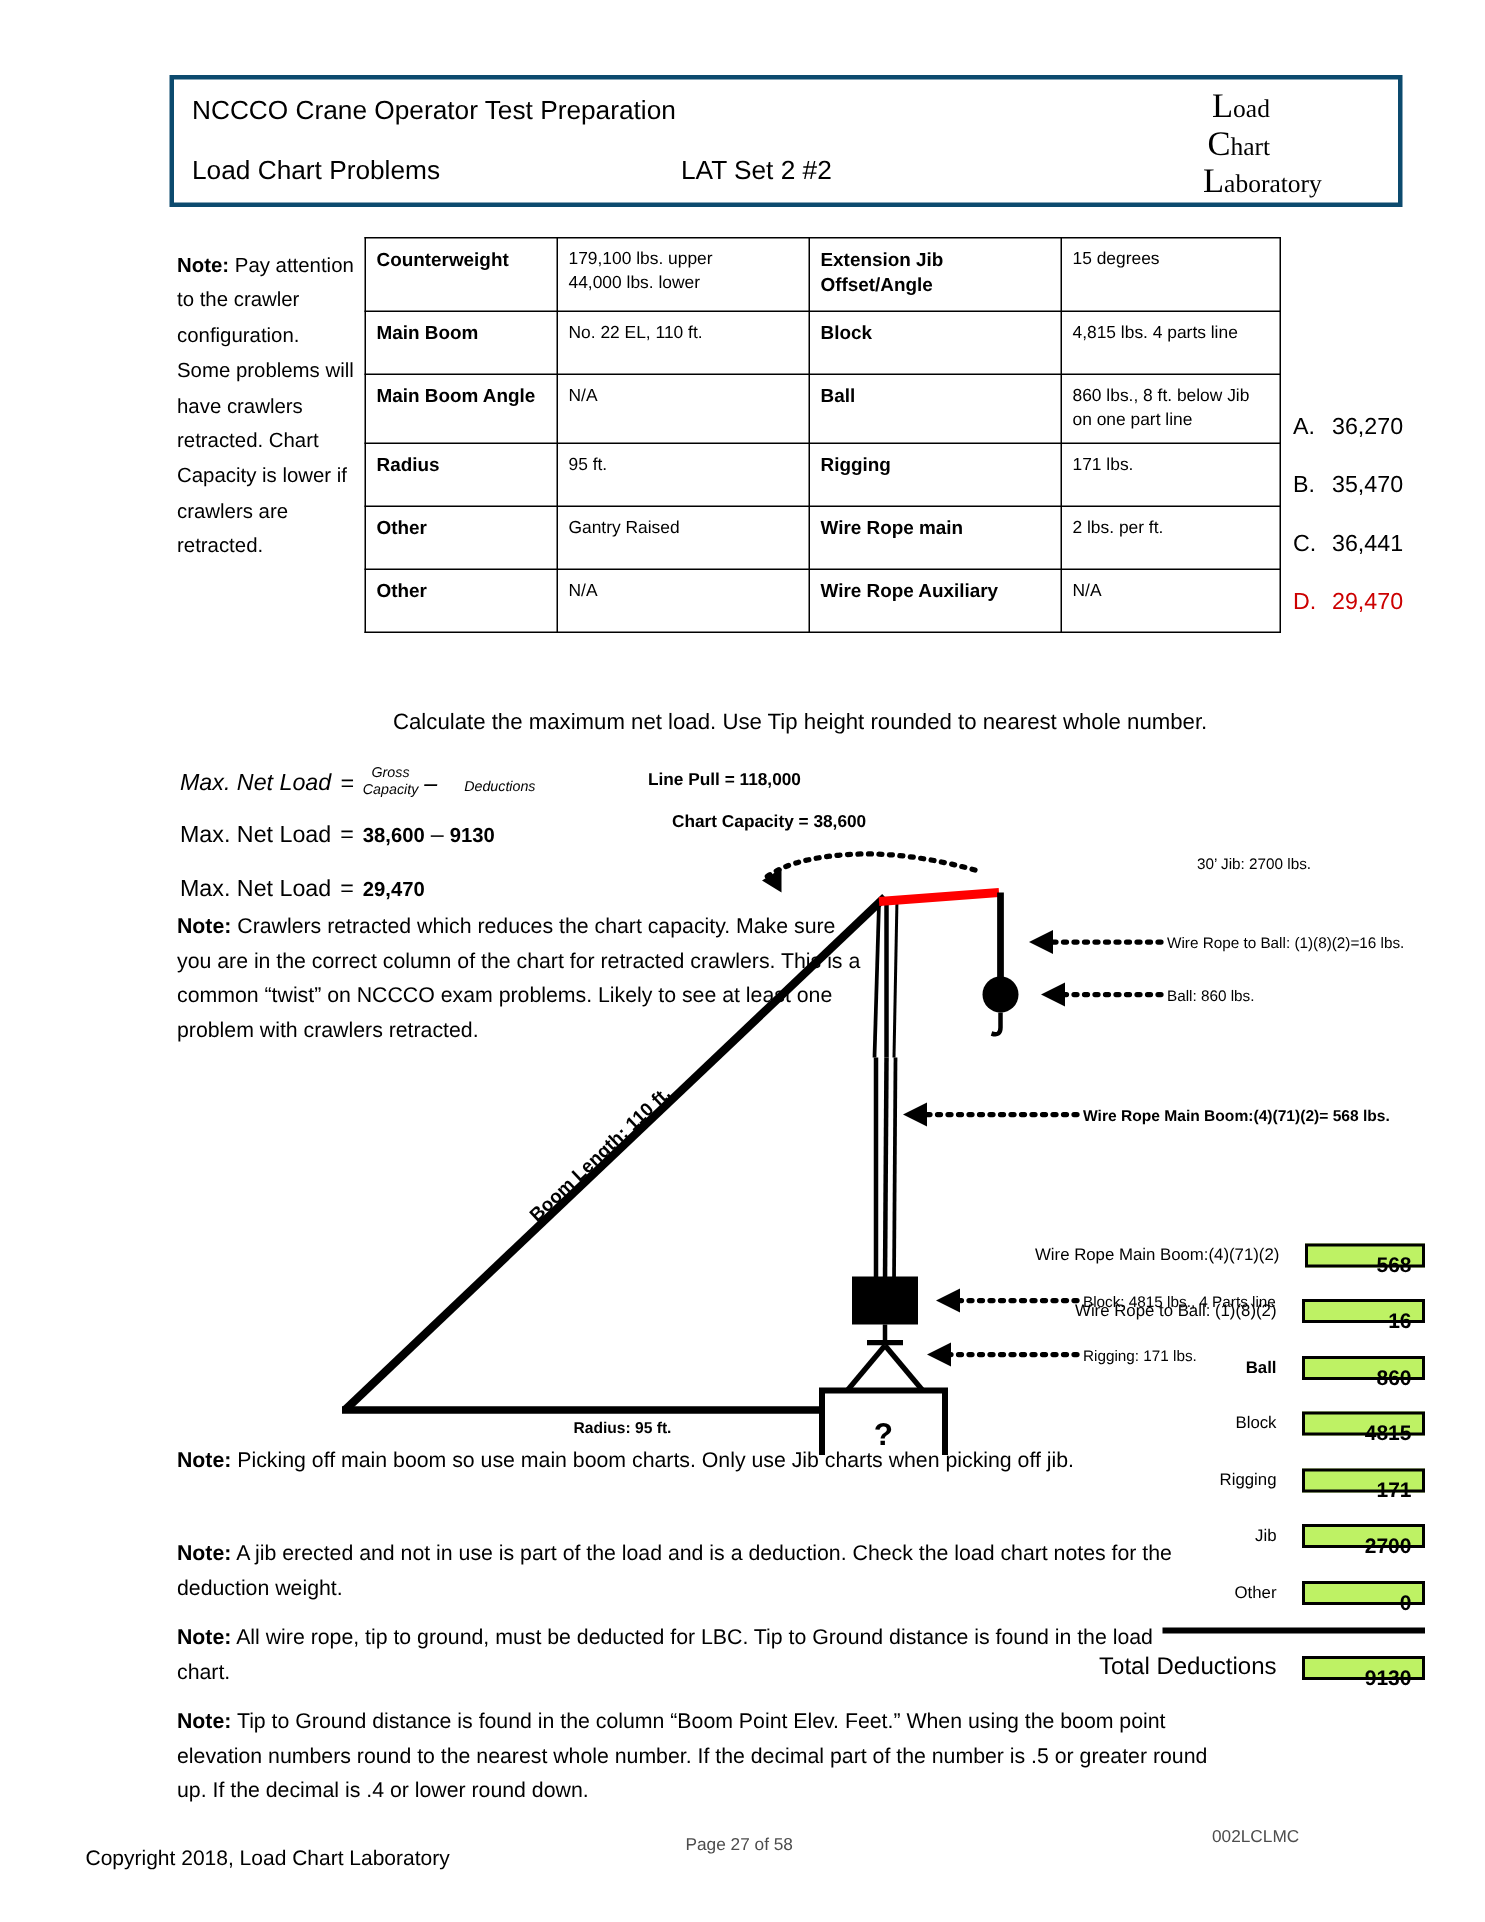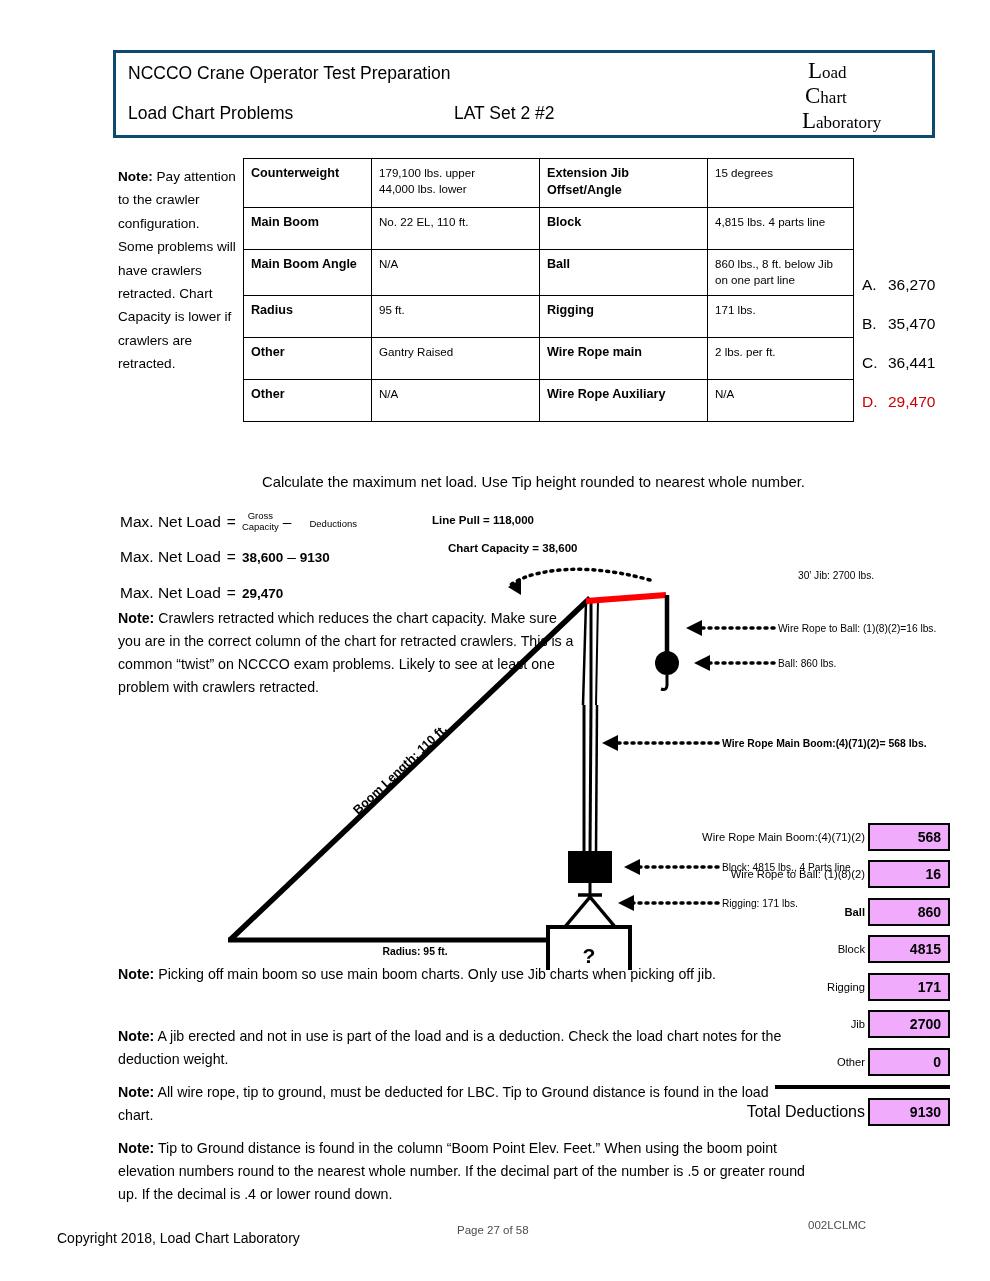--- a/index.html
+++ b/index.html
@@ -123,21 +123,21 @@
     top: 474px;
     font-size: 14.8px;
   }
 
   
   .eq {
     position: absolute;
     font-size: 15.5px;
     white-space: nowrap;
   }
-  #eq1 { left: 120px; top: 512px; }
+  #eq1 { left: 120px; top: 512px; font-style: italic; }
   #eq2 { left: 120px; top: 548px; }
   #eq3 { left: 120px; top: 584px; }
   .eq .lead { }
   .eq .eqs { padding: 0 6px; }
   .frac {
     display: inline-block;
     vertical-align: middle;
     font-size: 9.5px;
     line-height: 1.12;
     text-align: center;
@@ -202,34 +202,34 @@
   }
   .ded-row {
     display: flex;
     align-items: center;
     justify-content: flex-end;
     height: 37.5px;
   }
   .ded-label {
     font-size: 11.2px;
     text-align: left;
-    padding-right: 3px;
+    padding-right: 17px;
     white-space: nowrap;
   }
   .ded-label.bold { font-weight: bold; }
   .ded-box {
     width: 82px;
-    height: 28px;
+    height: 16px;
     border: 2.6px solid #000;
     box-sizing: border-box;
     font-size: 14px;
     font-weight: bold;
     text-align: right;
     padding: 4px 7px 0 0;
-    background: #f0abfc;
+    background: #bef264;
   }
   #ded-rule {
     height: 4px;
     background: #000;
     width: 175px;
     margin: 4px 0 5px auto;
   }
   .ded-row.total .ded-label { font-size: 16px; }
 
   

